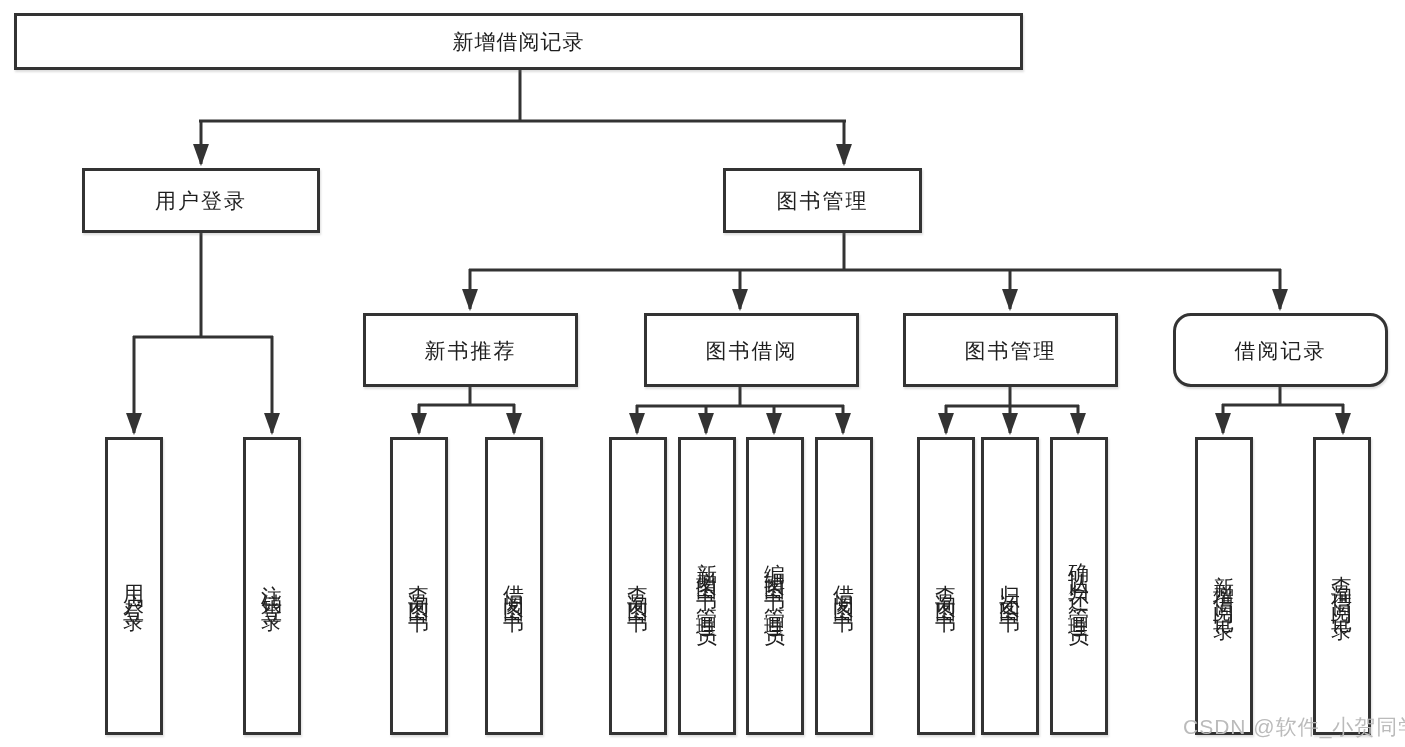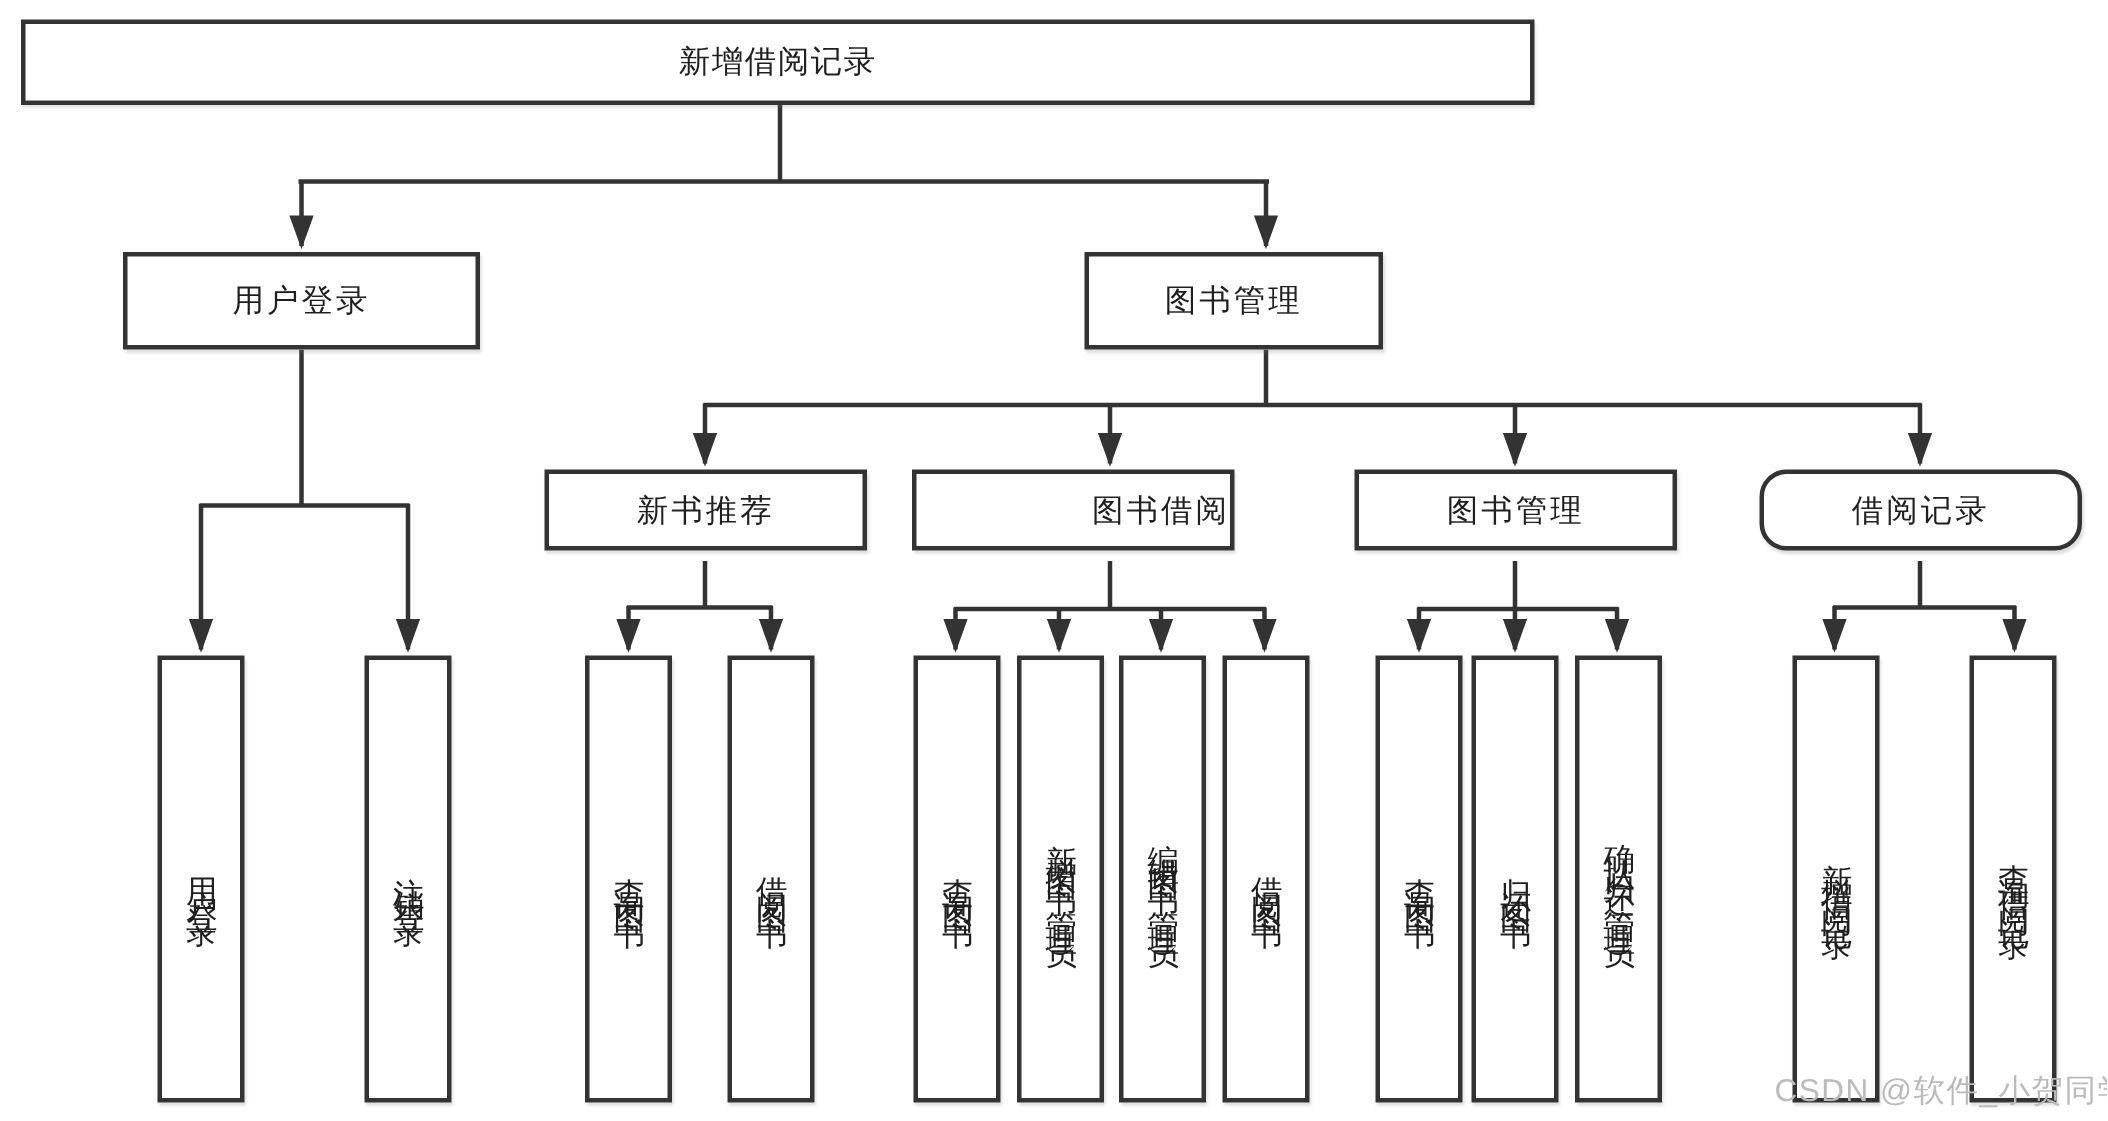--- a/index.html
+++ b/index.html
@@ -35,23 +35,23 @@
     white-space: nowrap;
     line-height: 1;
   }
   .title-box { left: 14px; top: 13px; width: 1009px; height: 57px; }
   .title-box .hlabel { letter-spacing: 1px; }
 
   .lvl2 { top: 168px; height: 65px; }
   .lvl2-login { left: 82px;  width: 238px; }
   .lvl2-mgmt  { left: 723px; width: 199px; }
 
-  .lvl3 { top: 313px; height: 54px; width: 215px; }
+  .lvl3 { top: 313px; height: 74px; width: 215px; }
   .lvl3-recommend { left: 363px; }
-  .lvl3-borrow    { left: 608px; justify-content: flex-end; }
+  .lvl3-borrow    { left: 644px; }
   .lvl3-current   { left: 903px; }
   .lvl3-records   { left: 1173px; border-radius: 18px; }
 
   .leaf { top: 437px; height: 298px; width: 58px; }
   .vtext {
     writing-mode: vertical-rl;
     text-orientation: mixed;
     font-size: 21px;
     letter-spacing: 9px;
     line-height: 1;

